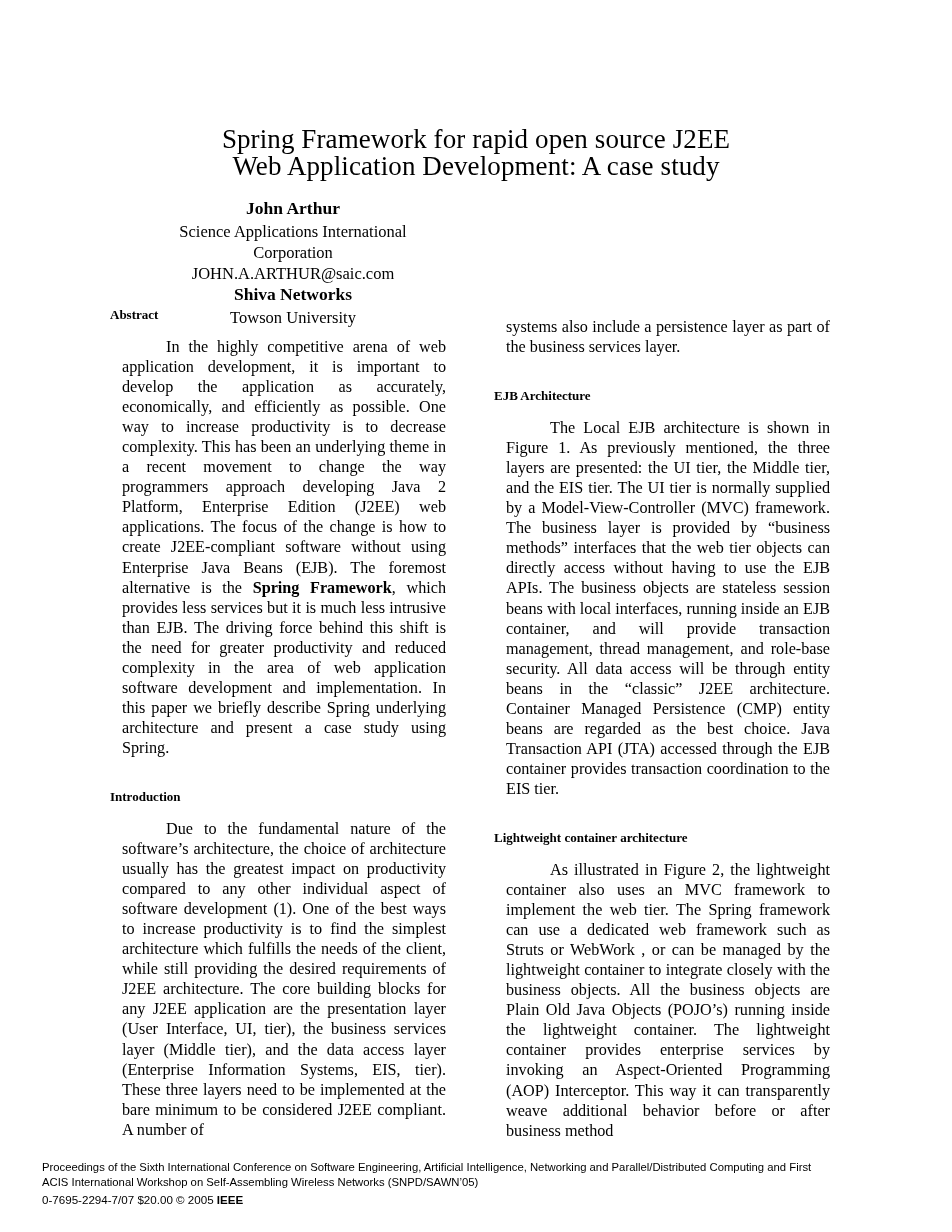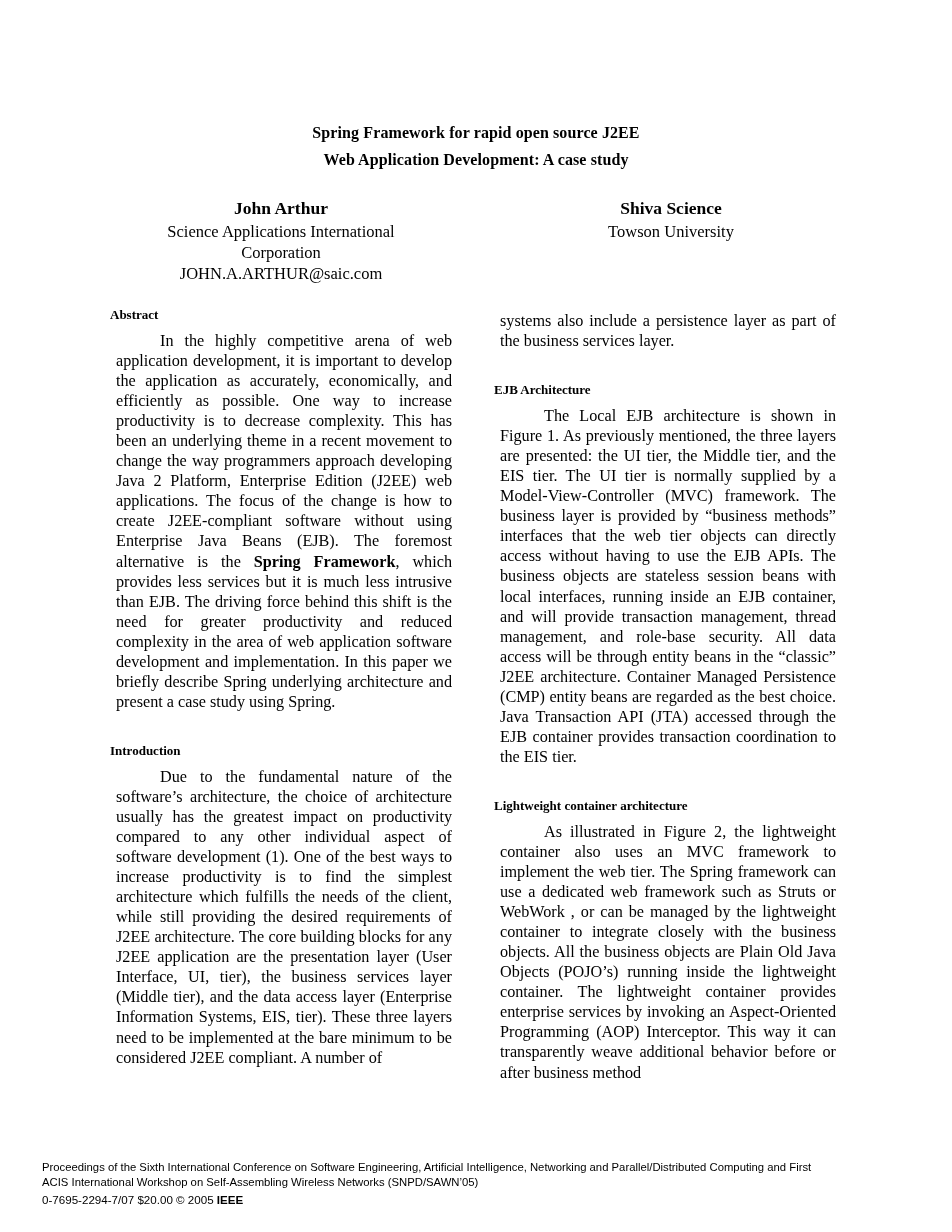--- a/index.html
+++ b/index.html
@@ -25,36 +25,35 @@
 
   
   .title-block {
     position: absolute;
     left: 110px;
     top: 108px;
     width: 732px;
     text-align: center;
   }
   .paper-title {
-    font-size: 16px;
-    font-weight: bold;
+    font-size: 27px;
+    font-weight: normal;
     line-height: 27px;
     letter-spacing: 0.1px;
   }
   .paper-title .tline { display: block; }
 
   
   .authors {
     position: absolute;
     left: 110px;
     top: 198px;
     width: 732px;
     display: flex;
-    flex-direction: row;
-    gap: 48px;
+    flex-direction: column;
   }
   .author-col {
     width: 50%;
     text-align: center;
     font-size: 16.5px;
     line-height: 21px;
   }
   .author-col .aname {
     font-weight: bold;
     font-size: 17.5px;
@@ -85,21 +84,21 @@
     margin: 0 0 2px 0;
     text-align: left;
   }
   .sec-head.spaced { margin-top: 18px; }
 
   p.body {
     font-size: 16.2px;
     line-height: 20.05px;
     text-align: justify;
     text-justify: inter-word;
-    margin: 6px;
+    margin: 12px;
     hyphens: none;
   }
   p.body.indent { text-indent: 44px; }
   p.body + .sec-head { margin-top: 29px; }
 
   .b { font-weight: bold; }
 
   
   .cont { text-indent: 0; }
 
@@ -133,21 +132,21 @@
   <div class="authors">
 
     <div class="author-col">
       <span class="aname">John Arthur</span>
       <span class="aline">Science Applications International</span>
       <span class="aline">Corporation</span>
       <span class="aline">JOHN.A.ARTHUR@saic.com</span>
     </div>
 
     <div class="author-col">
-      <span class="aname">Shiva Science</span>
+      <span class="aname">Shiva Networks</span>
       <span class="aline">Towson University</span>
     </div>
 
   </div>
 
   <div class="columns">
 
     <div class="col col-left">
 
       <div class="sec-head">Abstract</div>

